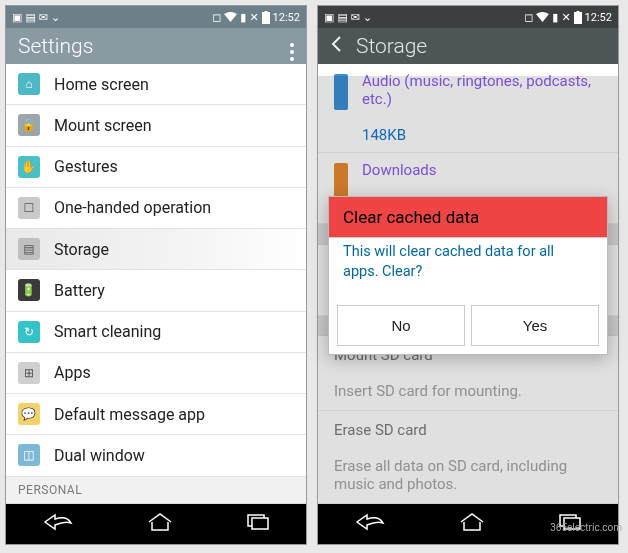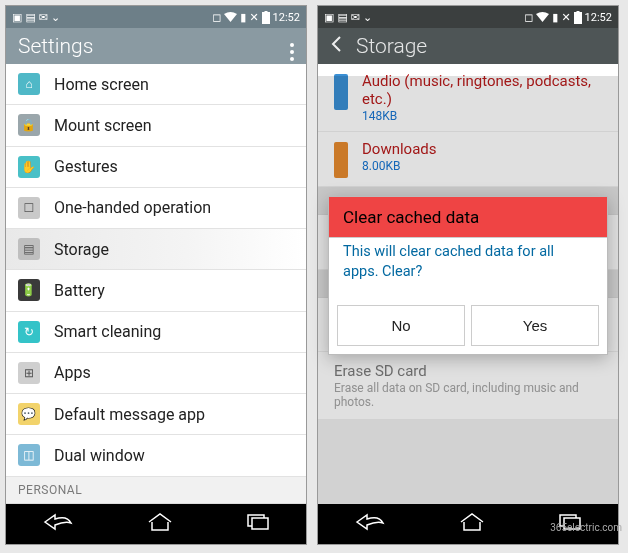--- a/index.html
+++ b/index.html
@@ -107,22 +107,22 @@
     border-bottom: 1px solid #eee;
     align-items: flex-start;
   }
   .color-chip {
     width: 14px;
     height: 36px;
     border-radius: 2px;
     flex-shrink: 0;
     margin-top: 2px;
   }
-  .storage-row .texts .title { font-size: 15px; color: #b91c1c; line-height: 1.2; }
-  .storage-row .texts .sub { font-size: 12px; color: #1976d2; margin-top: 1px; }
+  .storage-row .texts .title { font-size: 15px; color: #8b5cf6; line-height: 1.2; }
+  .storage-row .texts .sub { font-size: 15px; color: #1976d2; margin-top: 18px; }
   .phone.right .content { background: #f0f0f0; }
   .phone.right .content .panel { background:#fff; }
   .dim-overlay {
     position: absolute;
     top: 70px; left: 0; right: 0; bottom: 40px;
     background: rgba(0,0,0,0.12);
     z-index: 2;
   }
   .dialog {
     position: absolute;

